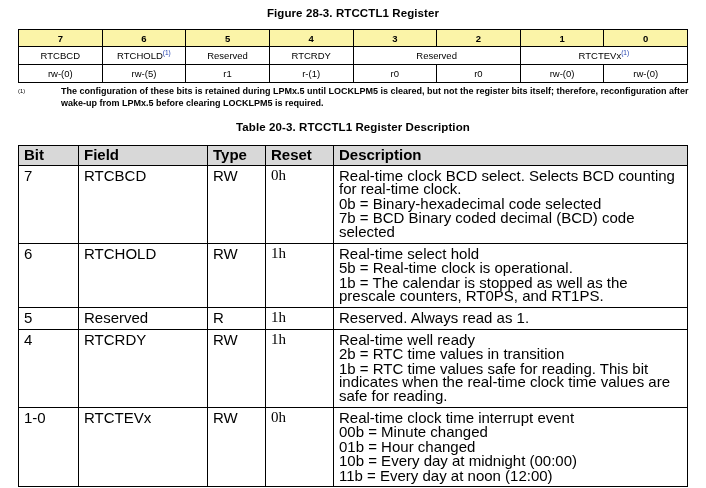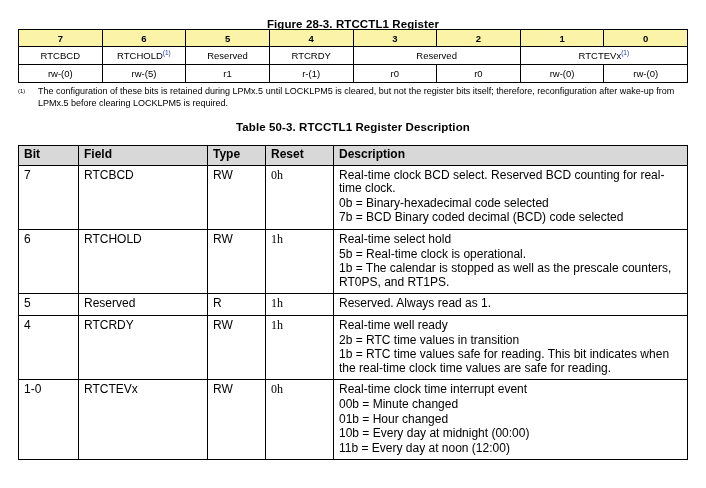--- a/index.html
+++ b/index.html
@@ -26,21 +26,21 @@
   
   .fig-title {
     position: absolute;
     left: 0;
     width: 706px;
     text-align: center;
     font-size: 11.5px;
     font-weight: bold;
     letter-spacing: 0.1px;
   }
-  #figure-title { top: 18px; }
+  #figure-title { top: 7px; }
   #table-title  { top: 121px; }
 
   
   #register-figure {
     position: absolute;
     left: 18px;
     top: 29px;
     width: 670px;
     border-collapse: collapse;
     table-layout: fixed;
@@ -85,33 +85,34 @@
   #figure-footnote .fn-marker {
     position: absolute;
     left: 0;
     top: 0;
     width: 22px;
     color: #000000;
     font-size: 7px;
     vertical-align: super;
   }
   #figure-footnote .fn-text {
-    margin-left: 20px;
+    margin-left: 43px;
     display: block;
+    font-weight: bold;
   }
 
   
   #register-description-table {
     position: absolute;
     left: 18px;
     top: 145px;
     width: 670px;
     border-collapse: collapse;
     table-layout: fixed;
-    font-size: 12px;
+    font-size: 15px;
   }
   #register-description-table th,
   #register-description-table td {
     border: 1px solid #000000;
     vertical-align: top;
     text-align: left;
     padding: 3px 5px 4px 5px;
     line-height: 13.6px;
   }
   #register-description-table thead th {
@@ -170,40 +171,40 @@
           <td>rw-(0)</td>
         </tr>
     </tbody>
   </table>
 
   <div id="figure-footnote">
     <span class="fn-marker"><sup>(1)</sup></span>
     <span class="fn-text">The configuration of these bits is retained during LPMx.5 until LOCKLPM5 is cleared, but not the register bits itself; therefore, reconfiguration after wake-up from LPMx.5 before clearing LOCKLPM5 is required.</span>
   </div>
 
-  <div class="fig-title" id="table-title">Table 50-3. RTCCTL1 Register Description</div>
+  <div class="fig-title" id="table-title">Table 20-3. RTCCTL1 Register Description</div>
 
   <table id="register-description-table">
     <thead>
       <tr>
           <th class="c-bit">Bit</th>
           <th class="c-field">Field</th>
           <th class="c-type">Type</th>
           <th class="c-reset">Reset</th>
           <th class="c-desc">Description</th>
         </tr>
     </thead>
     <tbody>
         <tr>
           <td class="c-bit">7</td>
           <td class="c-field">RTCBCD</td>
           <td class="c-type">RW</td>
           <td class="c-reset">0h</td>
           <td class="c-desc">
-            <span class="desc-line">Real-time clock BCD select. Reserved BCD counting for real-time clock.</span>
+            <span class="desc-line">Real-time clock BCD select. Selects BCD counting for real-time clock.</span>
             <span class="desc-line">0b = Binary-hexadecimal code selected</span>
             <span class="desc-line">7b = BCD Binary coded decimal (BCD) code selected</span>
           </td>
         </tr>
         <tr>
           <td class="c-bit">6</td>
           <td class="c-field">RTCHOLD</td>
           <td class="c-type">RW</td>
           <td class="c-reset">1h</td>
           <td class="c-desc">

